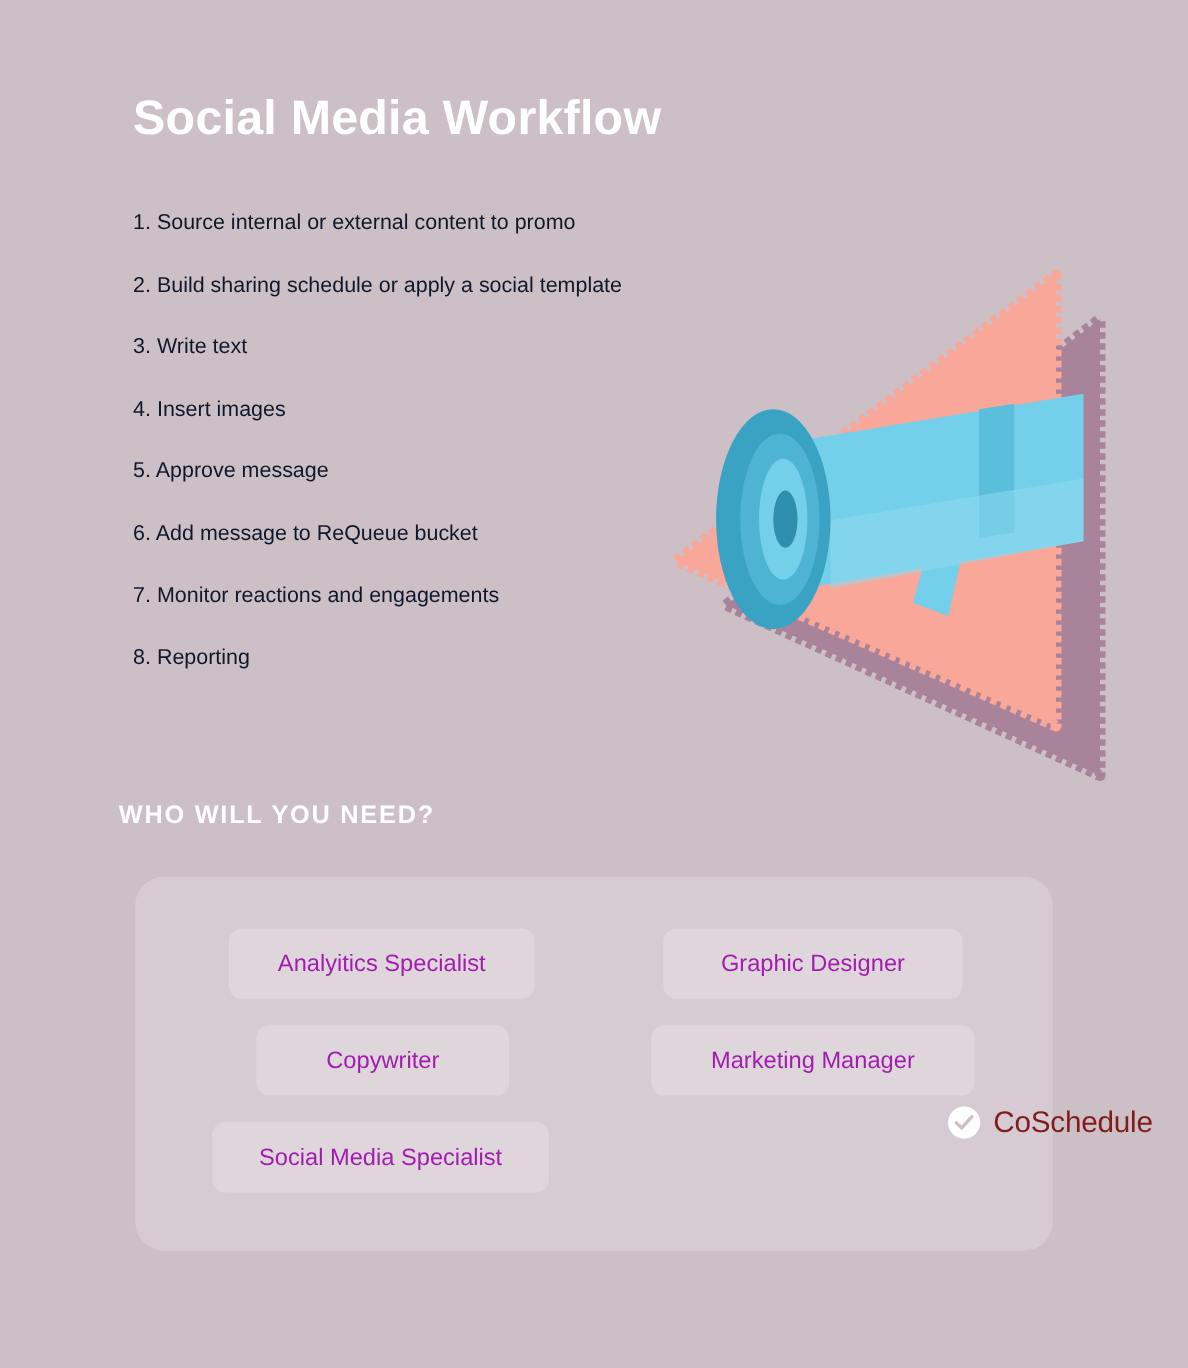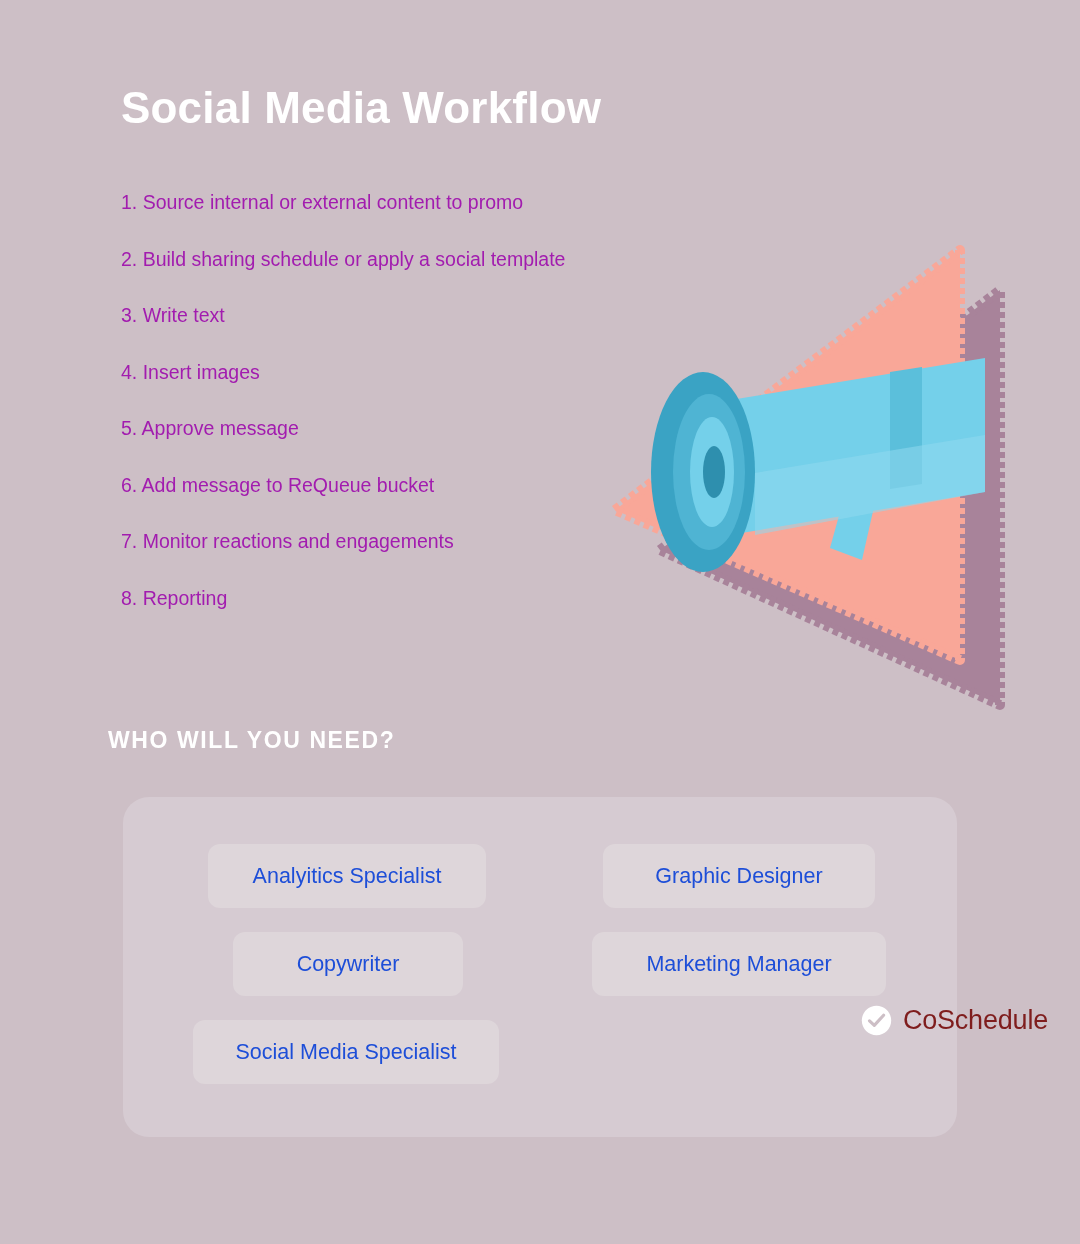--- a/index.html
+++ b/index.html
@@ -34,21 +34,21 @@
 
   
   .steps {
     position: absolute;
     left: 121px;
     top: 193px;
     width: 560px;
   }
   .step {
     font-size: 19.5px;
-    color: #a21caf;
+    color: #0f172a;
     line-height: 1;
     margin-bottom: 37px;
     white-space: nowrap;
   }
 
   
   .illu {
     position: absolute;
     left: 560px;
     top: 230px;
@@ -78,21 +78,21 @@
     top: 797px;
     width: 834px;
     height: 340px;
     background: #d6cbd2;
     border-radius: 26px;
   }
   .role-chip {
     position: absolute;
     background: #ded6da;
     border-radius: 12px;
-    color: #1d4ed8;
+    color: #a21caf;
     font-size: 21.5px;
     display: flex;
     align-items: center;
     justify-content: center;
     white-space: nowrap;
     height: 64px;
   }
   
   .chip-0 { left: 85px;  top: 47px;  width: 278px; }
   .chip-1 { left: 110px; top: 135px; width: 230px; }

